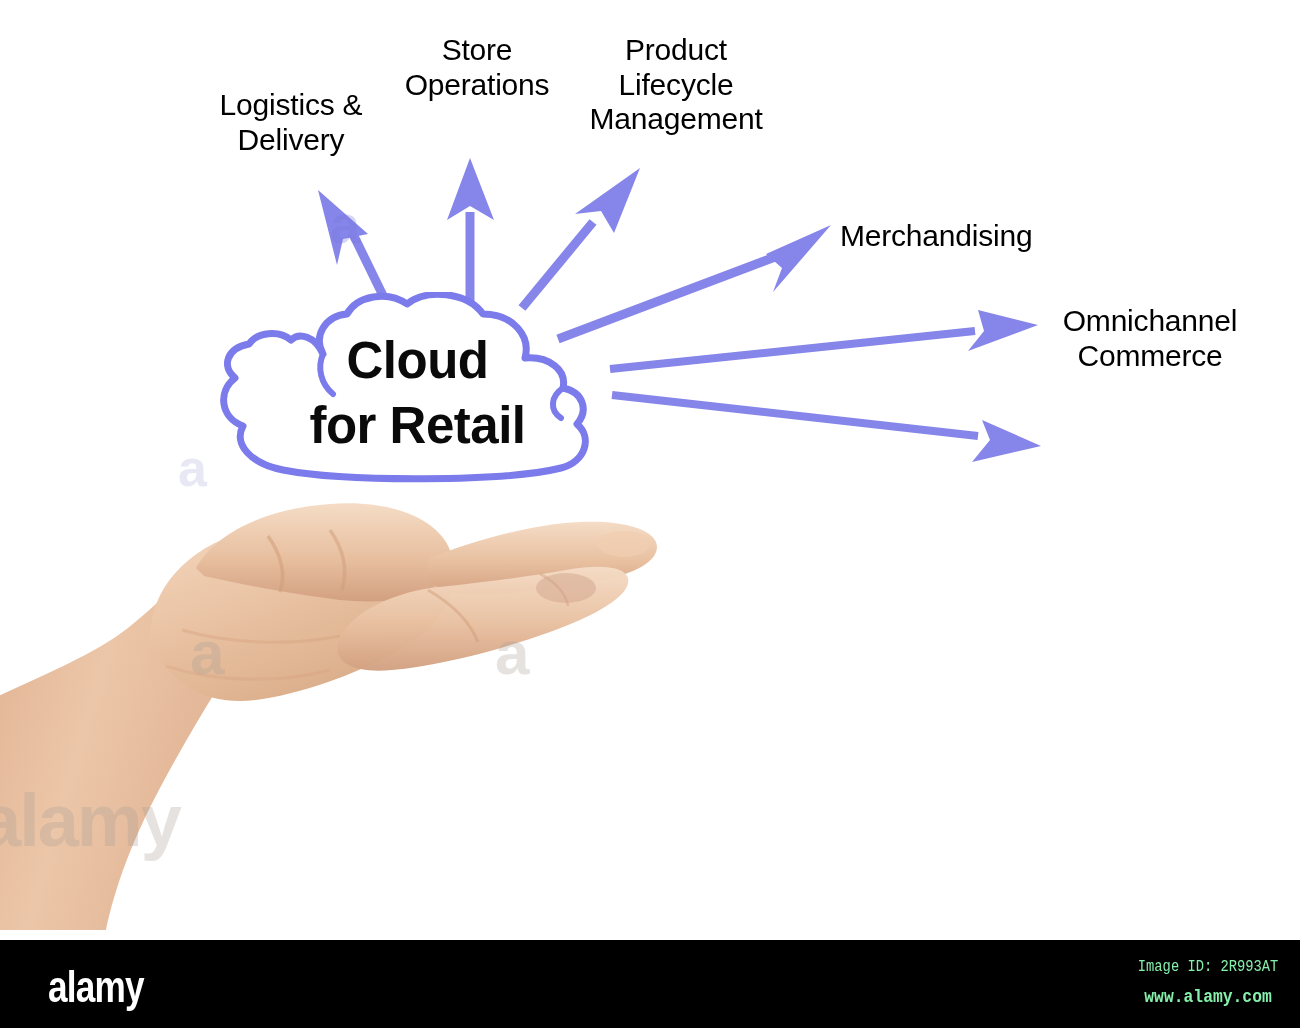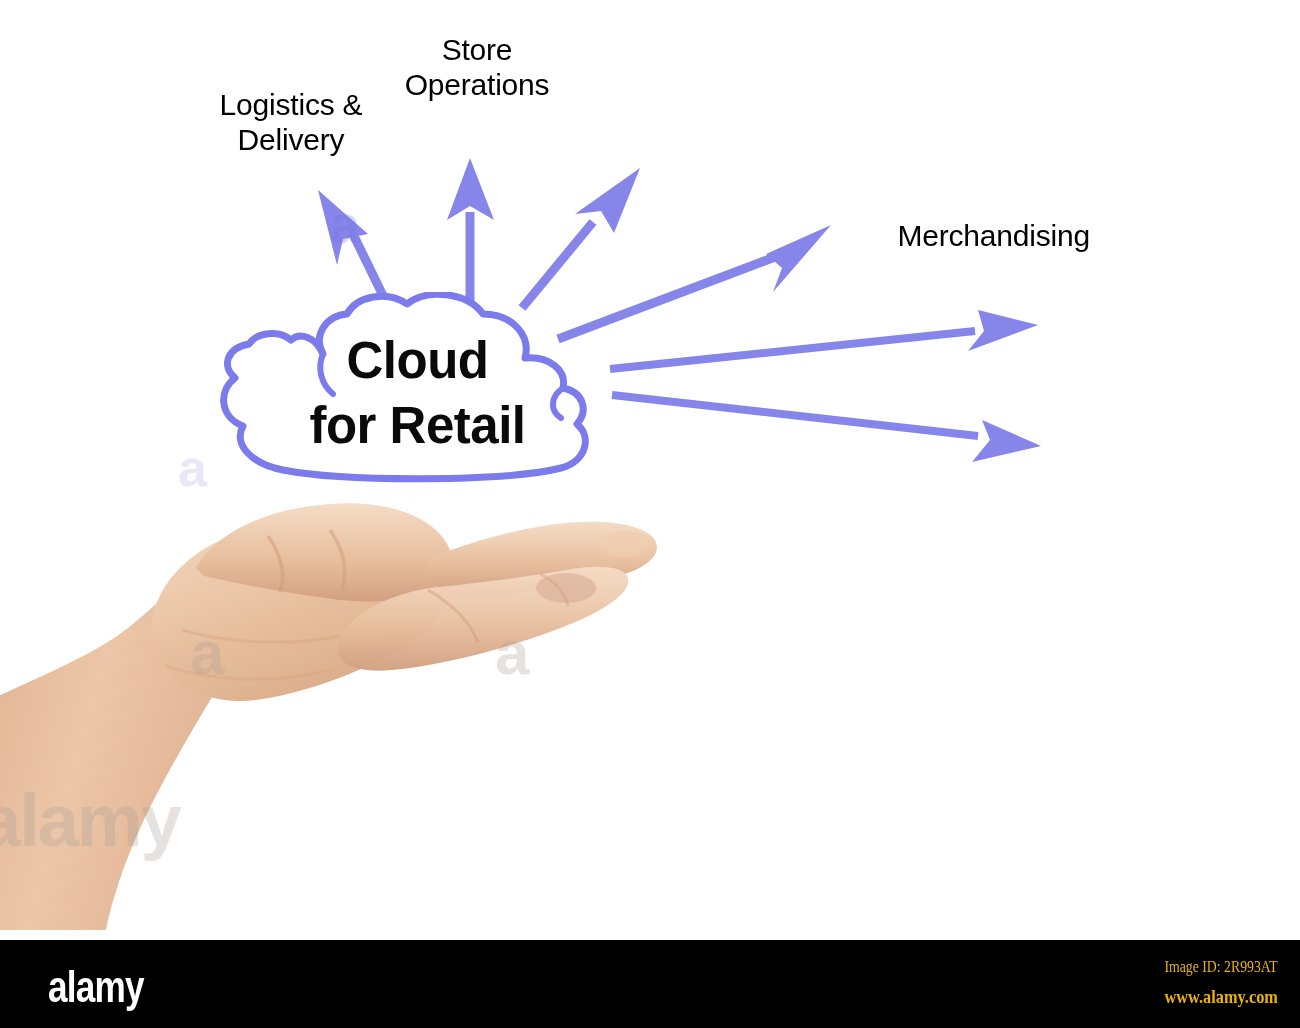--- a/index.html
+++ b/index.html
@@ -41,21 +41,21 @@
     position: absolute;
     color: #000000;
     font-family: "Liberation Sans", sans-serif;
     font-size: 30px;
     line-height: 1.15;
     font-weight: 400;
     white-space: pre-line;
     letter-spacing: -0.2px;
   }
   .label.center { text-align: center; }
-  .label.left   { text-align: right; }
+  .label.left   { text-align: left; }
 
   #label-logistics      { left: 196px; top: 88px;  width: 190px; }
   #label-store-ops      { left: 388px; top: 33px;  width: 178px; }
   #label-plm            { left: 570px; top: 33px;  width: 212px; }
   #label-merchandising  { left: 840px; top: 219px; width: 250px; }
   #label-omnichannel    { left: 1042px;top: 304px; width: 216px; }
   #label-customer       { left: 1040px;top: 424px; width: 218px; }
 
   
   #cloud-wrap {
@@ -103,23 +103,23 @@
     font-family: "Liberation Sans", sans-serif;
     font-size: 44px;
     font-weight: 700;
     letter-spacing: -1px;
     transform: scaleX(0.80);
     transform-origin: left center;
   }
   #footer-right {
     position: absolute;
     right: 22px; top: 18px;
-    text-align: left;
-    color: #eab308;
-    font-family: Liberation Serif, serif;
+    text-align: center;
+    color: #86efac;
+    font-family: Liberation Mono, monospace;
   }
   #footer-imageid {
     font-size: 16px;
     transform: scaleX(0.86);
     transform-origin: right center;
     display: block;
     margin-bottom: 10px;
   }
   #footer-url {
     font-size: 19px;
@@ -275,23 +275,28 @@
     <span class="wm" style="left:-20px; top:778px; font-size:74px; letter-spacing:-2px;">alamy</span>
     <span class="wm" style="left:178px; top:438px; font-size:52px; color:rgba(150,150,210,0.22);">a</span>
     <span class="wm" style="left:330px; top:193px; font-size:54px; color:rgba(120,120,220,0.30);">a</span>
 
     <div class="label center" id="label-logistics">Logistics &amp;
 Delivery</div>
 
     <div class="label center" id="label-store-ops">Store
 Operations</div>
 
+    <div class="label center" id="label-plm">Product
+Lifecycle
+Management</div>
 
     <div class="label left" id="label-merchandising">Merchandising</div>
 
+    <div class="label center" id="label-omnichannel">Omnichannel
+Commerce</div>
 
 
   </div>
 
   <div id="date-stamp"></div>
 
   <div id="footer">
     <div id="alamy-logo">alamy</div>
     <div id="footer-right">
       <span id="footer-imageid">Image ID: 2R993AT</span>

